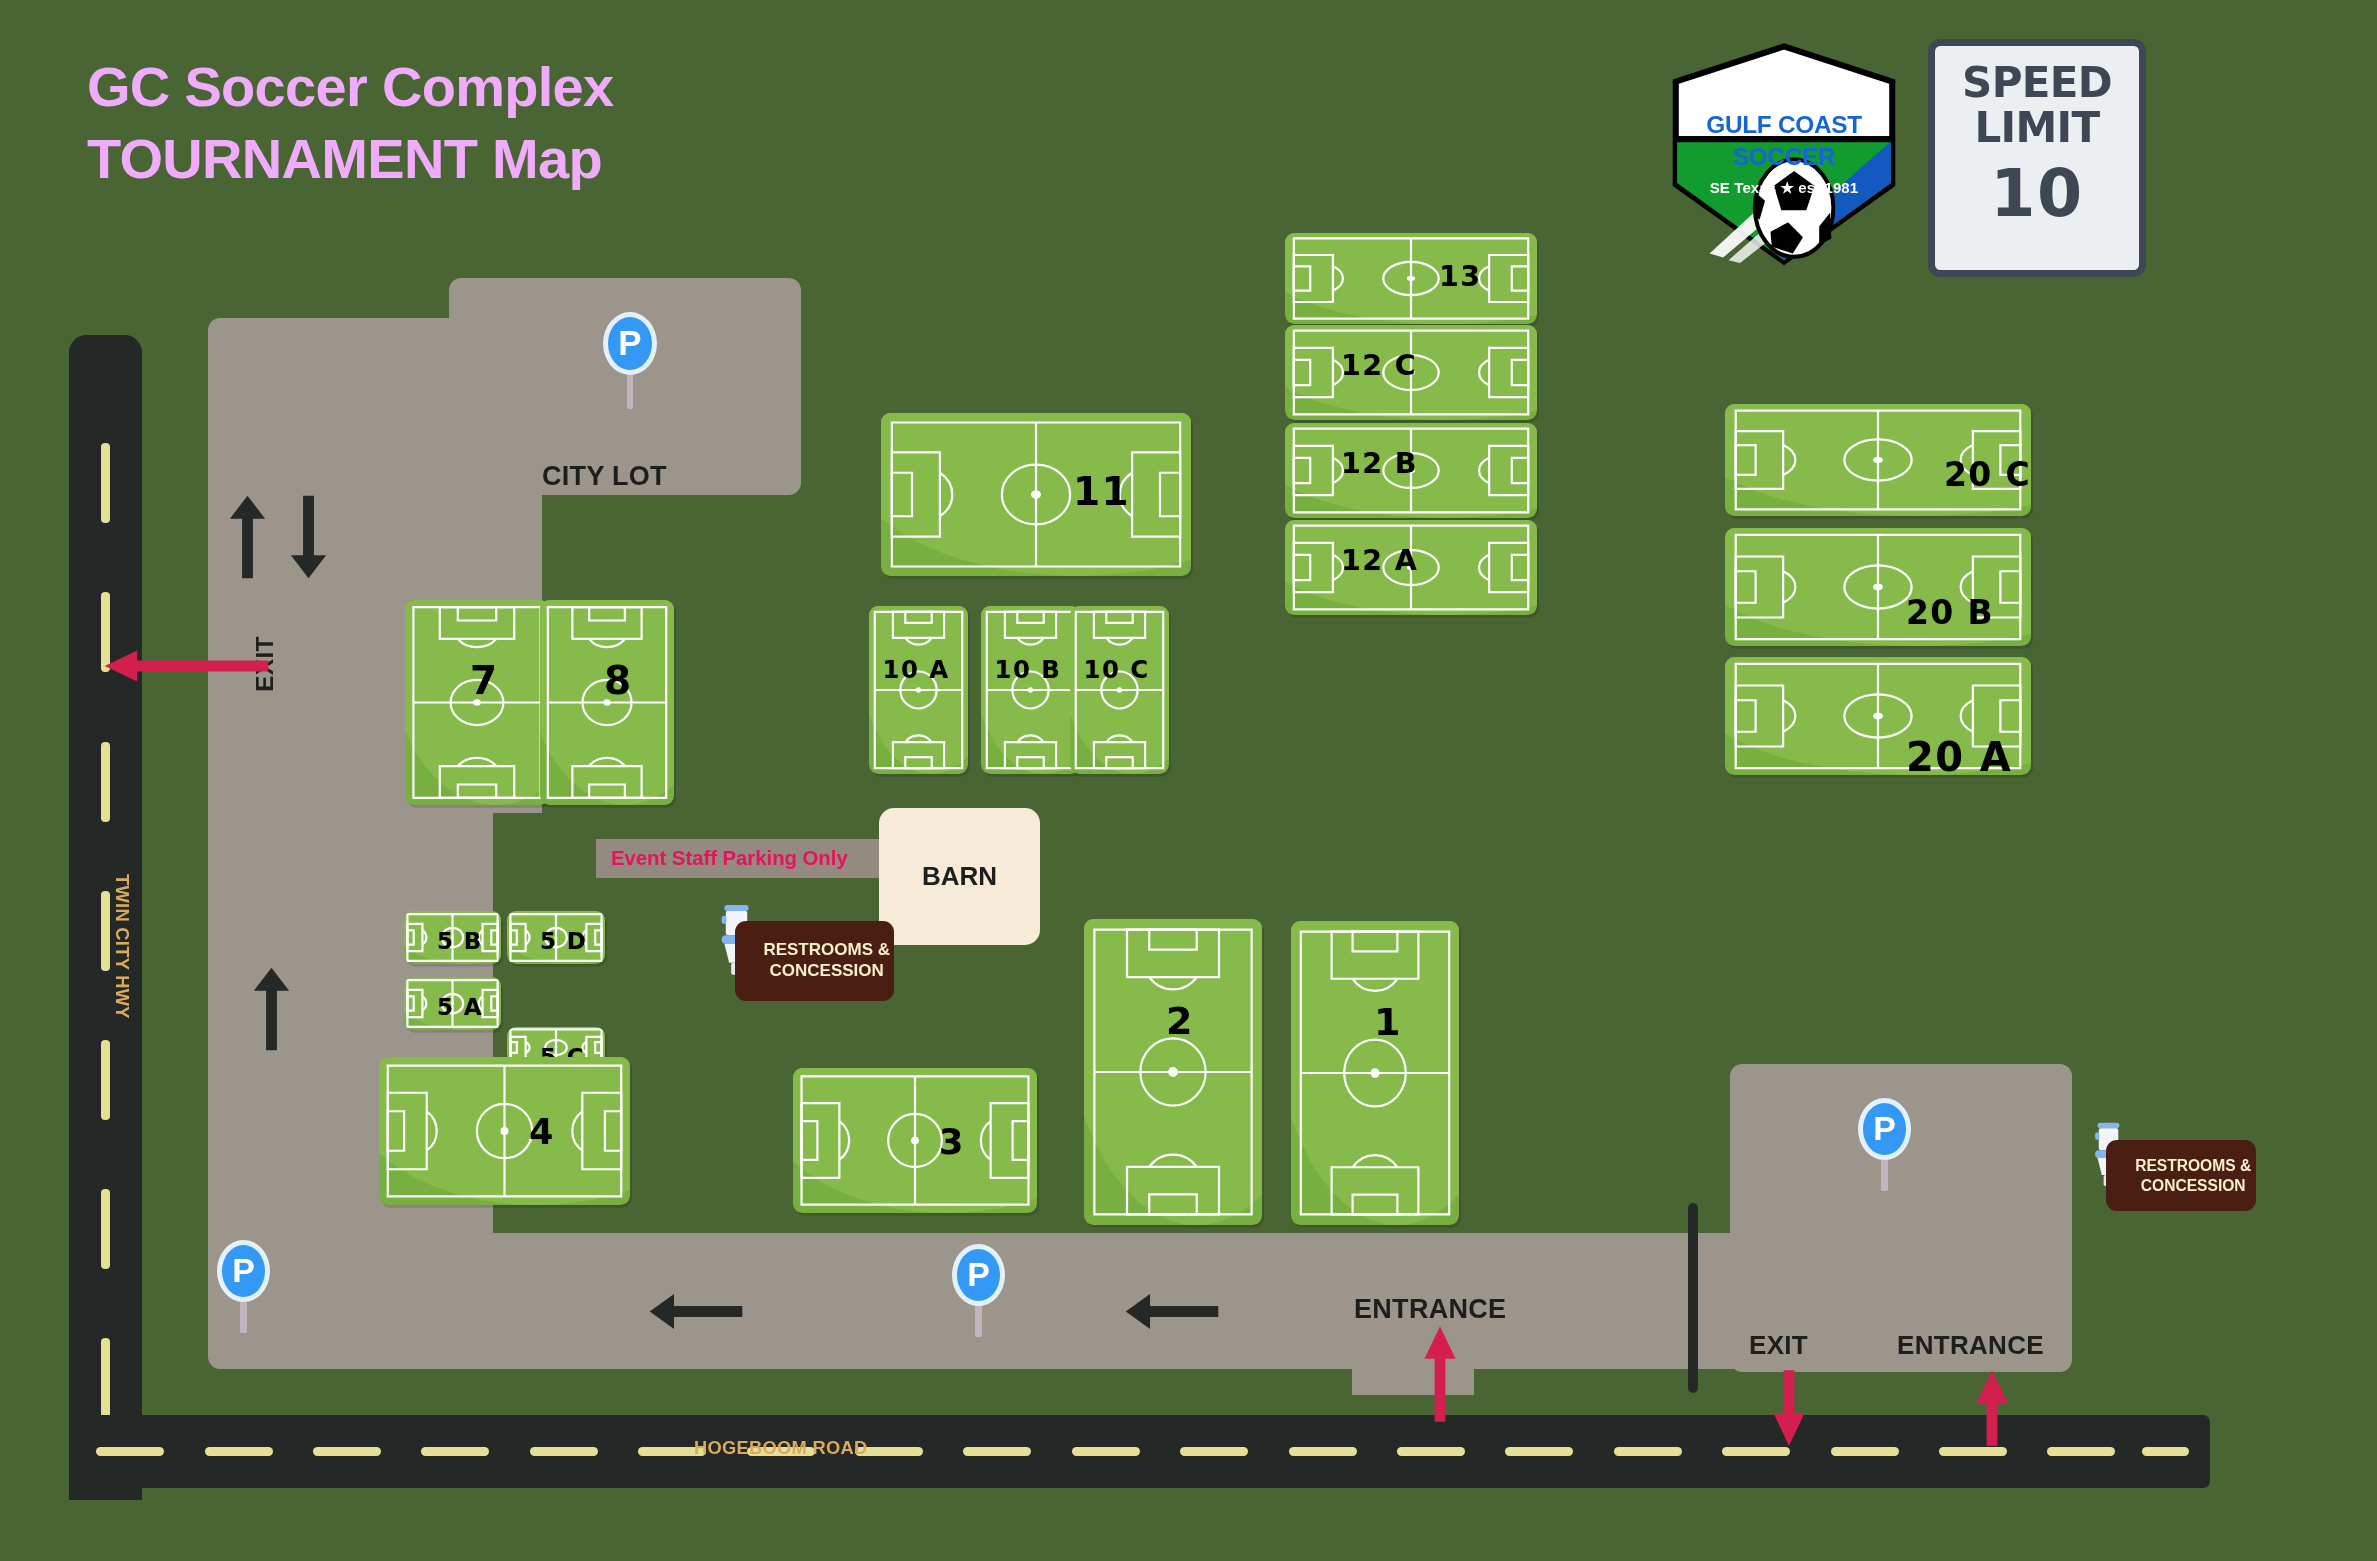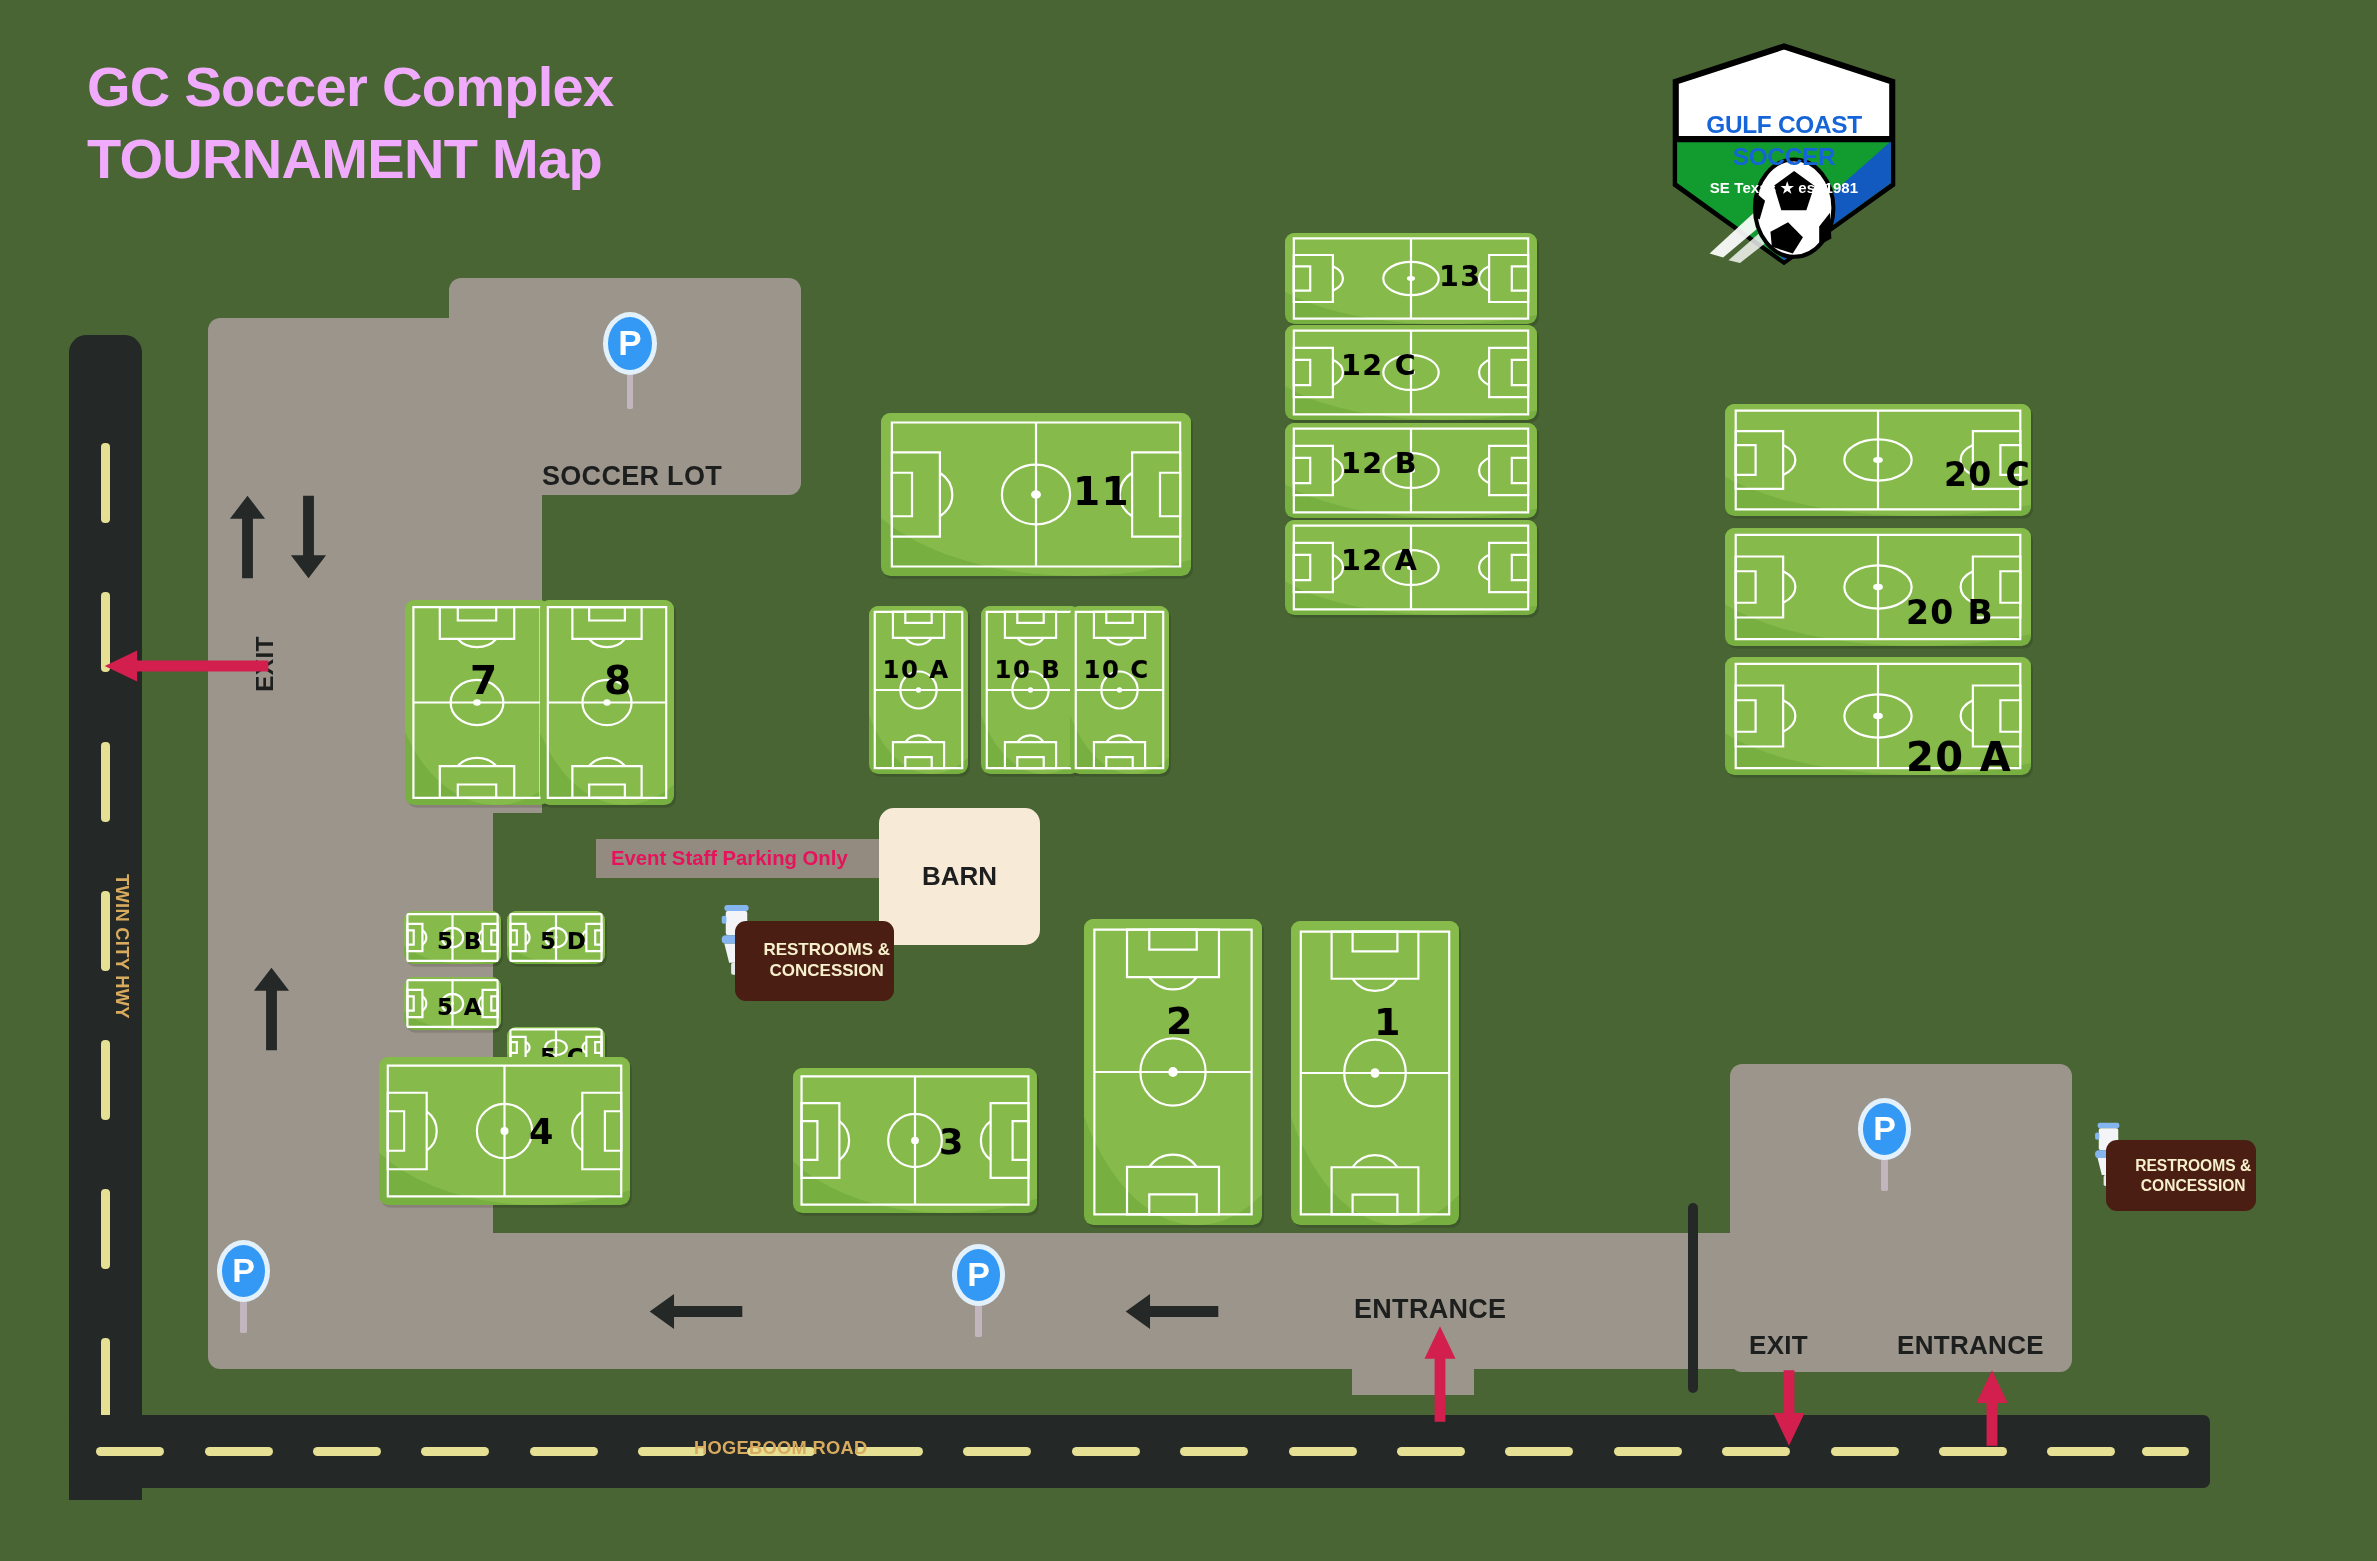--- a/index.html
+++ b/index.html
@@ -344,21 +344,21 @@
       <span>P</span>
     </div>
   </div>
   <div class="psign" style="left:1858px; top:1098px; width:53px; height:89px;">
     <div class="pole"></div>
     <div class="disc" style="font-size:34px;">
       <span>P</span>
     </div>
   </div>
 
-  <div class="maptext" style="left:542px; top:461px; font-size:27px;">SOCCER LOT</div>
+  <div class="maptext" style="left:542px; top:461px; font-size:27px;">CITY LOT</div>
   <div class="maptext rot" style="left:224px; top:650px; width:81px; text-align:center; font-size:24.4px;">EXIT</div>
   <div class="maptext" style="left:1354px; top:1294px; font-size:27px;">ENTRANCE</div>
   <div class="maptext" style="left:1749px; top:1330px; font-size:26px;">EXIT</div>
   <div class="maptext" style="left:1897px; top:1330px; font-size:26px;">ENTRANCE</div>
 
   <div class="arrow" style="left:227px; top:493px; width:41px; height:88px;">
     <svg viewBox="0 0 60 130" width="41" height="88">
       <path d="M30 4 L56 38 L38 38 L38 126 L22 126 L22 38 L4 38 Z" fill="#242826"></path>
     </svg>
   </div>
@@ -418,20 +418,25 @@
       <path d="M185 190 L215 212 L203 248 L166 248 L155 212 Z" fill="#000000"></path>
       <path d="M150 280 L176 266 L198 288 L183 312 L152 302 Z" fill="#000000"></path>
       <path d="M222 272 L238 252 L240 290 L222 300 Z" fill="#000000"></path>
       <path d="M128 222 L142 234 L134 262 L127 258 Z" fill="#000000"></path>
     </svg>
     <div class="t1">GULF COAST</div>
     <div class="t2">SOCCER</div>
     <div class="t3">SE Texas ★ est.1981</div>
   </div>
 
+  <div class="speed" style="left:1928px; top:39px; width:218px; height:238px;">
+    <div class="s1">SPEED</div>
+    <div class="s2">LIMIT</div>
+    <div class="s3">10</div>
+  </div>
 
   <div id="fields-layer">
       <div class="field" style="left: 405px; top: 600px; width: 144px; height: 205px;">
         <div class="sheen"></div>
         <svg viewBox="0 0 120 200" preserveAspectRatio="none">
       <rect x="7" y="7" width="106" height="186" stroke="#ffffff" stroke-width="2.2" fill="none" vector-effect="non-scaling-stroke"></rect>
       <line x1="7" y1="100" x2="113" y2="100" stroke="#ffffff" stroke-width="2.2" fill="none" vector-effect="non-scaling-stroke"></line>
       <ellipse cx="60" cy="100" rx="22" ry="22" stroke="#ffffff" stroke-width="2.2" fill="none" vector-effect="non-scaling-stroke"></ellipse>
       <circle cx="60" cy="100" r="3.2" fill="#ffffff"></circle>
       <rect x="29" y="7" width="62" height="31" stroke="#ffffff" stroke-width="2.2" fill="none" vector-effect="non-scaling-stroke"></rect>

